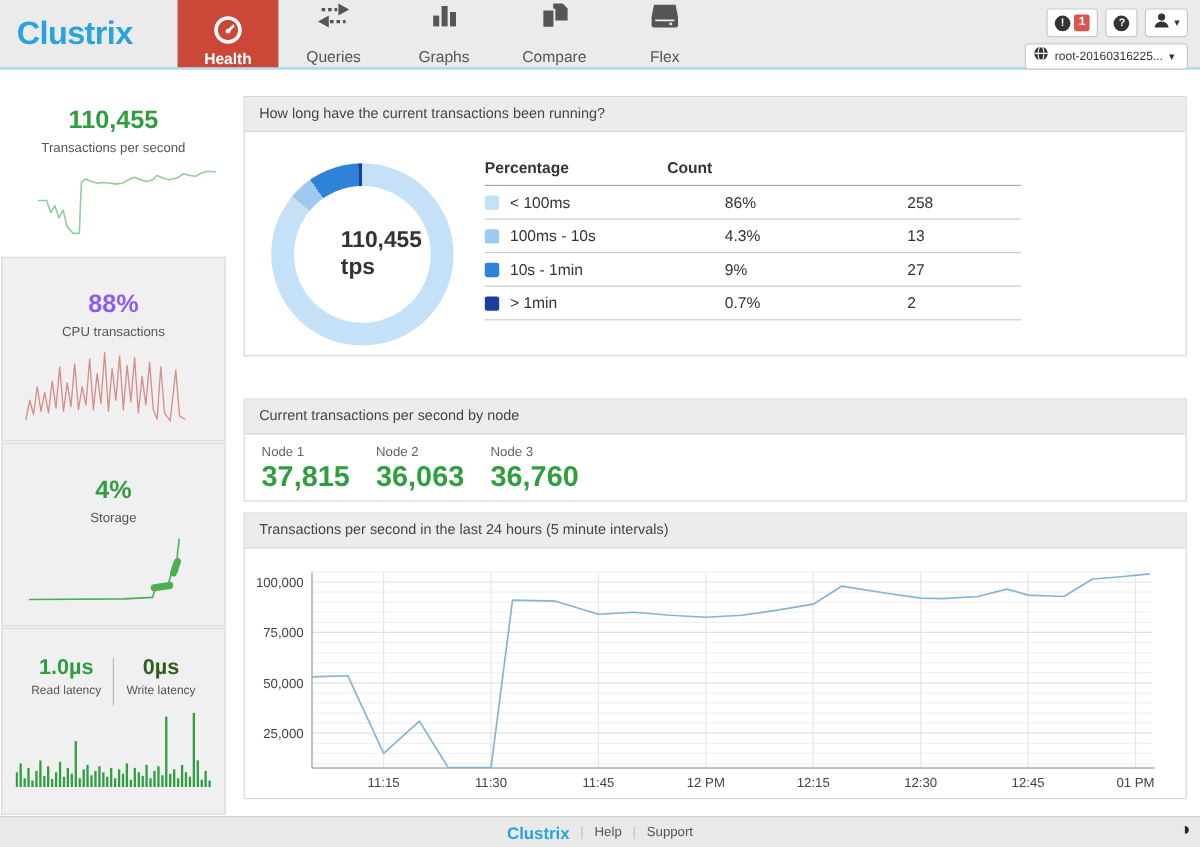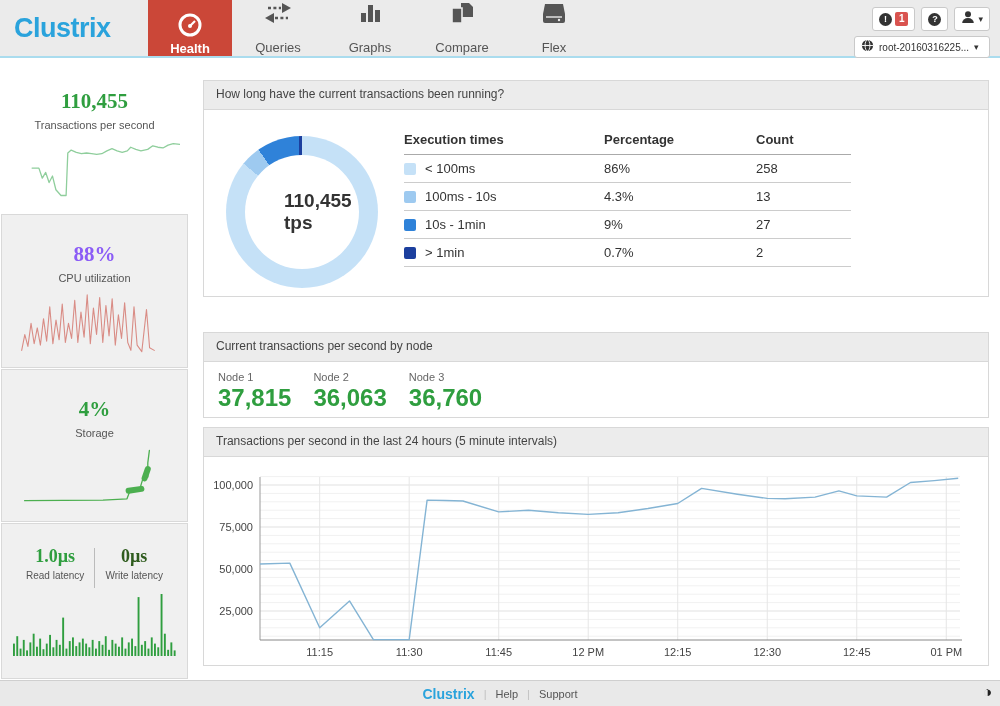--- a/index.html
+++ b/index.html
@@ -25,21 +25,21 @@
         font-size:9px;font-weight:bold;align-items:center;justify-content:center;}
   .badge{background:#d9534f;color:#fff;font-size:10px;font-weight:bold;border-radius:2px;
          padding:0 4px;line-height:14px;}
   .caret{font-size:9px;color:#333;}
   #cluster-select{margin-top:5px;background:#ffffff;border:1px solid #c9c9c9;border-radius:3px;
         height:20px;display:flex;align-items:center;gap:5px;padding:0 6px;cursor:pointer;width:122px;}
   #cluster-select .sel-label{font-size:10px;color:#333;white-space:nowrap;}
   
   .side-card{position:absolute;left:0;width:189px;text-align:center;box-sizing:border-box;}
   .side-card.gray{left:1px;width:187px;background:#f0f0f0;border:1px solid #d9d9d9;}
-  .big-val{font-size:21px;font-weight:bold;font-family:Liberation Serif, serif;}
+  .big-val{font-size:21px;font-weight:bold;}
   .side-label{font-size:11px;color:#555;margin-top:5px;}
   .green{color:#2f9e3f;} .red{color:#8b5cf6;} .darkgreen{color:#2f5c1e;}
   .lat-row{display:flex;justify-content:center;align-items:flex-start;margin-top:22px;}
   .lat-col{padding:0 10px;}
   .lat-col .big-val{font-size:18px;}
   .lat-col .side-label{font-size:10px;margin-top:3px;}
   .lat-div{width:1px;background:#bbb;height:40px;margin-top:2px;}
   
   .panel{position:absolute;background:#fff;border:1px solid #d8d8d8;box-sizing:border-box;}
   .panel-header{height:28px;line-height:27px;background:#ececec;border-bottom:1px solid #d8d8d8;
@@ -167,21 +167,21 @@
 <div class="side-card" style="top:62px;height:150px;">
   <div class="big-val green" style="margin-top:27px;">110,455</div>
   <div class="side-label">Transactions per second</div>
   <svg id="spark-tps" width="170" height="72" viewBox="0 0 100 100" preserveAspectRatio="none" style="margin-top:4px;">
       <polyline points="13,46 17,46 19,60 21,52 23,66 25,57 27,76 30,84 33,84 34,25 36,21 39,24 42,26 45,25 48,26 51,27 54,26 57,22 60,19 63,22 66,24 69,22 71,17 74,20 77,22 81,20 84,15 87,17 90,18 93,14 96,12 100,13" fill="none" stroke="#8fce9c" stroke-width="1.3" vector-effect="non-scaling-stroke" stroke-linejoin="round" stroke-linecap="round"></polyline>
     </svg>
 </div>
 
 <div class="side-card gray" style="top:214px;height:154px;">
   <div class="big-val red" style="margin-top:27px;">88%</div>
-  <div class="side-label">CPU utilization</div>
+  <div class="side-label">CPU transactions</div>
   <svg id="spark-cpu" width="156" height="66" viewBox="0 0 100 100" preserveAspectRatio="none" style="margin-top:3px;">
       <polyline points="3,96 5,72 7,90 9,55 11,86 13,62 15,88 17,48 19,82 21,30 23,86 25,50 27,80 29,26 31,84 33,55 35,78 37,20 39,84 41,38 43,76 45,12 47,86 49,32 51,72 53,16 55,84 57,28 59,74 61,18 63,88 65,42 67,78 69,24 71,84 73,96 75,30 77,88 80,98 83,34 85,92 88,96" fill="none" stroke="#d98c85" stroke-width="1.1" vector-effect="non-scaling-stroke" stroke-linejoin="round" stroke-linecap="round"></polyline>
     </svg>
 </div>
 
 <div class="side-card gray" style="top:369px;height:153px;">
   <div class="big-val green" style="margin-top:27px;">4%</div>
   <div class="side-label">Storage</div>
   <svg id="spark-storage" width="160" height="62" viewBox="0 0 100 100" preserveAspectRatio="none" style="margin-top:4px;">
       <polyline points="6,93 55,92 70,90 72,76 78,74 80,57 83,55 83,32 84,12" fill="none" stroke="#4caf50" stroke-width="1.3" vector-effect="non-scaling-stroke" stroke-linejoin="round" stroke-linecap="round"></polyline>
@@ -260,21 +260,20 @@
   <div class="panel-header">How long have the current transactions been running?</div>
   <div style="position:relative;height:188px;">
     <div id="donut-wrap">
       <div id="donut" style="background: conic-gradient(rgb(197, 225, 247) 0%, rgb(197, 225, 247) 86%, rgb(158, 202, 240) 86%, rgb(158, 202, 240) 90.3%, rgb(47, 130, 217) 90.3%, rgb(47, 130, 217) 99.3%, rgb(28, 63, 158) 99.3%, rgb(28, 63, 158) 100%);"></div>
       <div id="donut-hole">
         <span id="donut-center">110,455 tps</span>
       </div>
     </div>
     <div id="exec-table">
       <div class="t-row head">
-        <span class="t-c1">Execution times</span>
         <span class="t-c2">Percentage</span>
         <span class="t-c3">Count</span>
       </div>
       <div class="t-row">
         <span class="t-c1">
             <span class="swatch" style="background: rgb(197, 225, 247);"></span>
             <span>&lt; 100ms</span>
           </span>
         <span class="t-c2">86%</span>
         <span class="t-c3">258</span>

